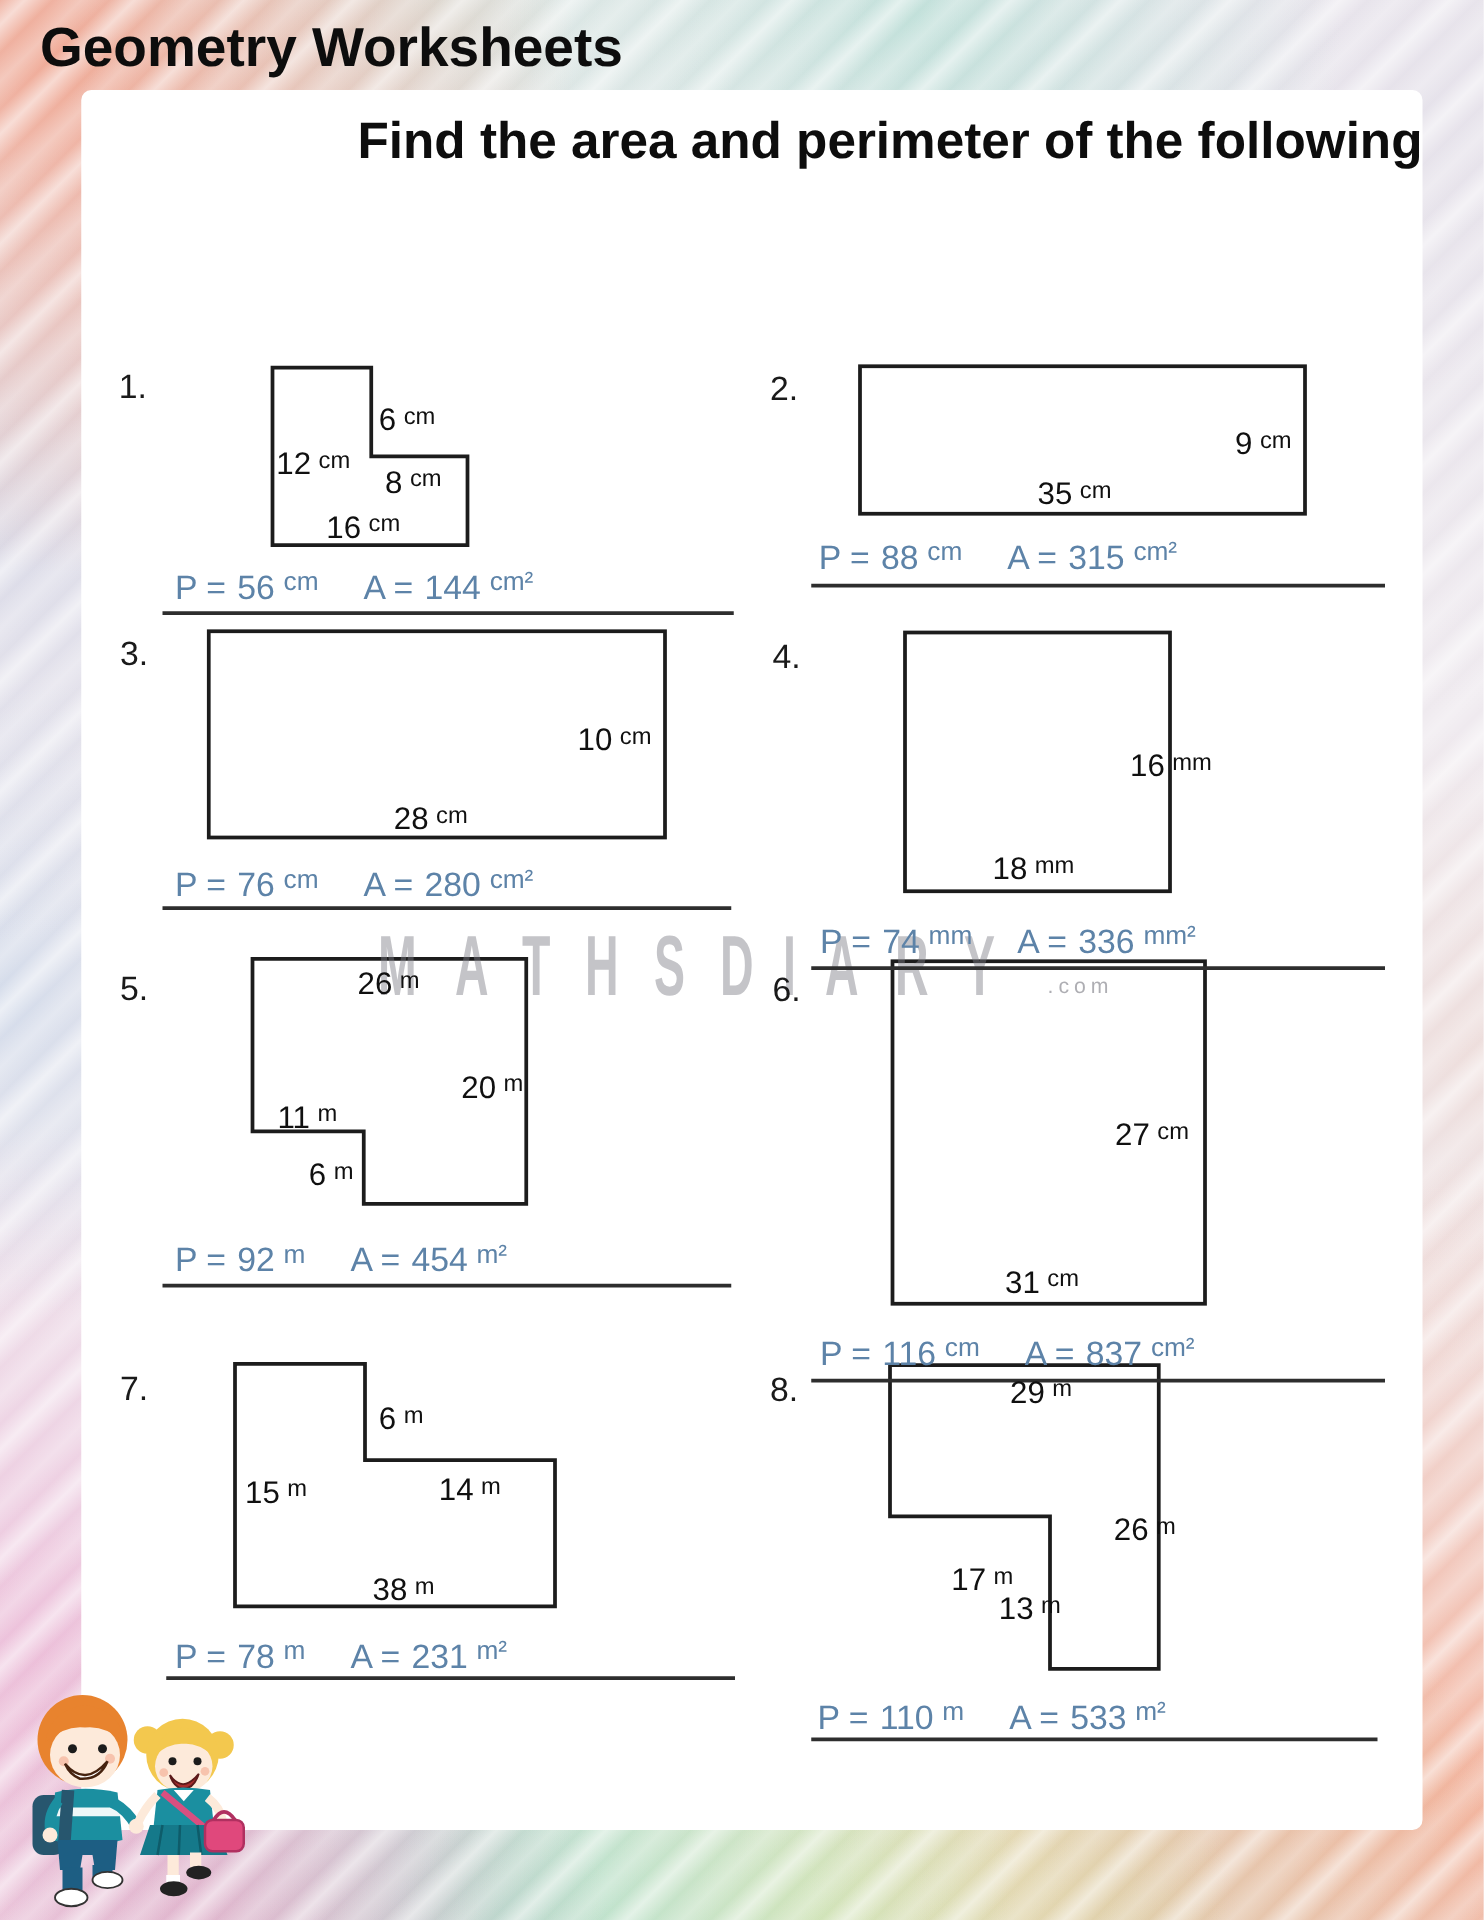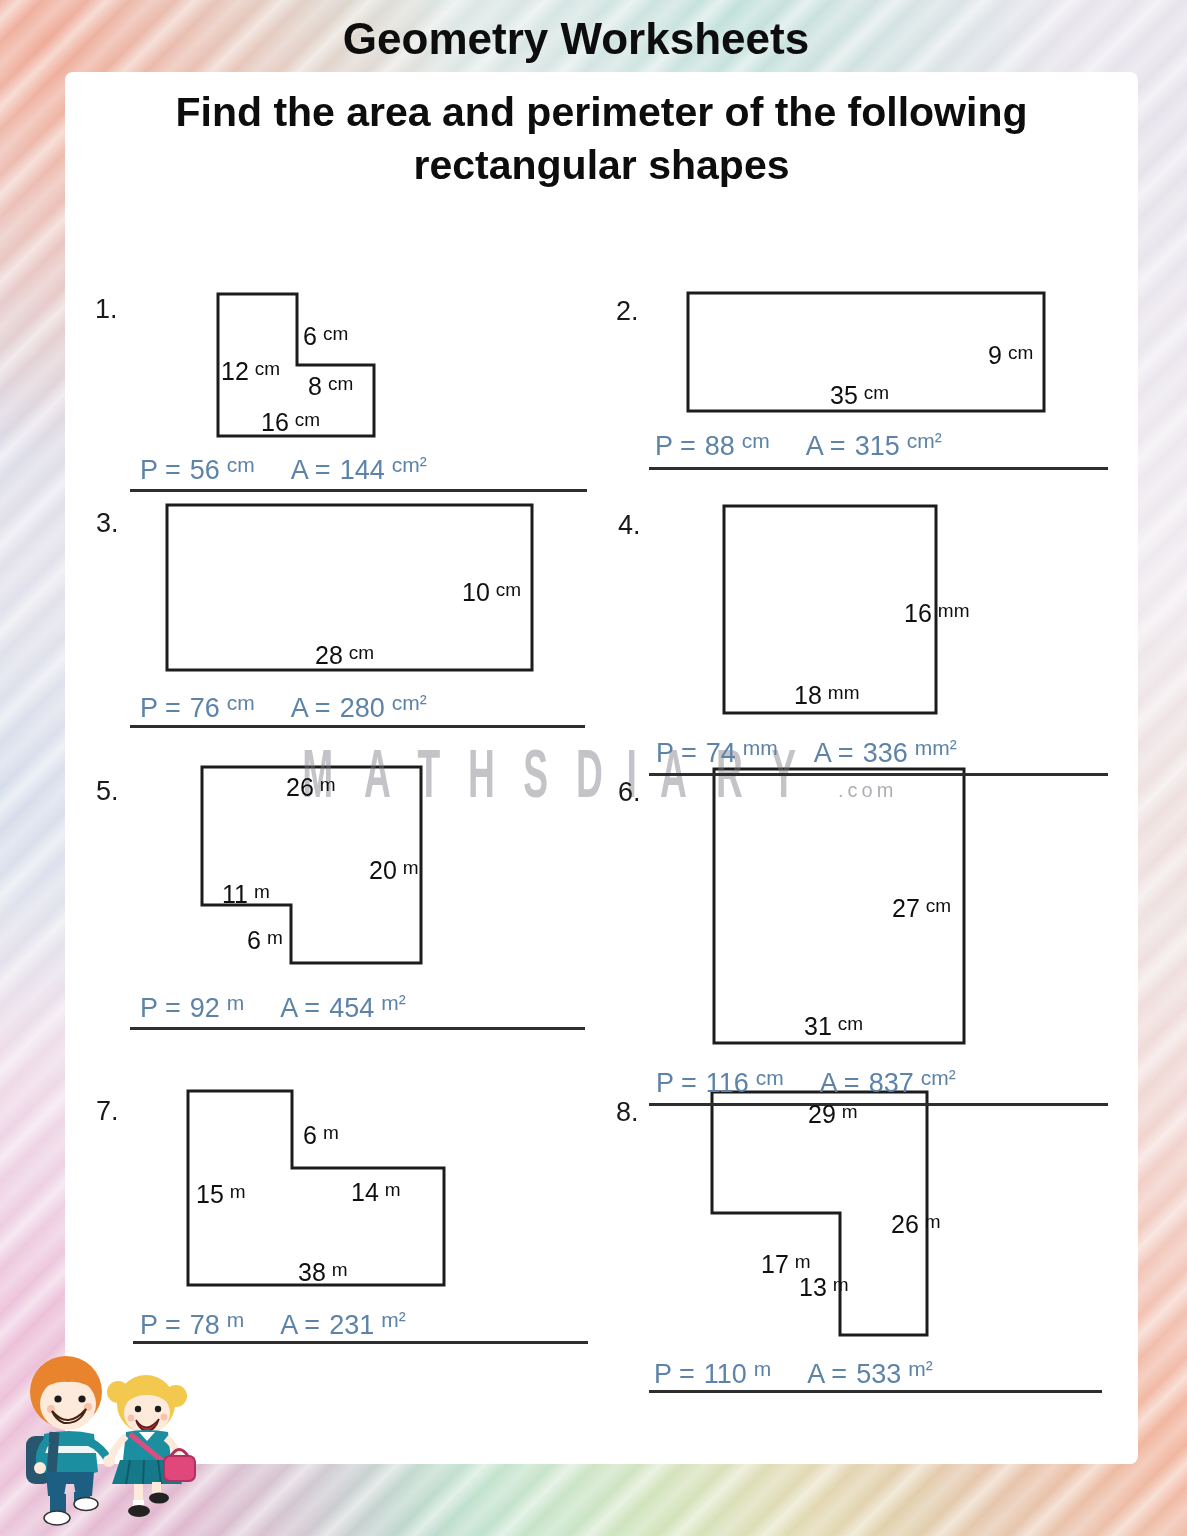--- a/index.html
+++ b/index.html
@@ -19,50 +19,49 @@
       radial-gradient(circle at 0% 52%, rgba(186,206,230,0.50), rgba(186,206,230,0) 18%),
       radial-gradient(circle at 2% 86%, rgba(236,166,206,0.55), rgba(236,166,206,0) 24%),
       radial-gradient(circle at 13% 100%, rgba(226,142,182,0.50), rgba(226,142,182,0) 18%),
       radial-gradient(circle at 34% 100%, rgba(148,220,196,0.60), rgba(148,220,196,0) 24%),
       radial-gradient(circle at 55% 100%, rgba(222,230,150,0.60), rgba(222,230,150,0) 20%),
       radial-gradient(circle at 76% 100%, rgba(208,198,148,0.50), rgba(208,198,148,0) 18%),
       radial-gradient(circle at 98% 94%, rgba(246,150,114,0.65), rgba(246,150,114,0) 28%),
       radial-gradient(circle at 100% 55%, rgba(236,204,192,0.40), rgba(236,204,192,0) 18%);
   }
   .page{position:absolute;left:65px;top:72px;width:1073px;height:1392px;background:#ffffff;border-radius:8px;}
-  .title{position:absolute;left:0;top:14px;width:1152px;text-align:center;
-    font-size:44px;font-weight:bold;color:#0d0d0d;letter-spacing:0px;}
-  .subtitle{position:absolute;left:65px;top:86px;width:1073px;text-align:center;
+  .title{position:absolute;left:0;top:14px;width:1152px;
+    font-size:44px;font-weight:bold;color:#0d0d0d;letter-spacing:0px;padding-left:32px;}
+  .subtitle{position:absolute;left:65px;top:86px;width:1073px;text-align:right;
     font-size:41px;font-weight:bold;color:#0d0d0d;line-height:53px;}
   .group{display:contents;}
   .pnum{position:absolute;font-size:27px;color:#1a1a1a;z-index:6;}
   .shape-svg{position:absolute;z-index:2;}
   .shape-svg polygon,.shape-svg rect{fill:#ffffff;stroke:#1c1c1c;stroke-width:3;}
   .dim{position:absolute;font-size:25px;color:#101010;white-space:nowrap;z-index:6;}
   .dim .du{font-size:19px;position:relative;top:-5px;margin-left:6px;}
   .ans{position:absolute;display:flex;align-items:baseline;font-size:27px;color:#5d83a8;white-space:nowrap;z-index:6;}
   .ans .ap{margin-right:9px;}
   .ans .au{font-size:21px;position:relative;top:-7px;margin-left:7px;}
   .ans .gap{display:inline-block;width:36px;}
   .ansline{position:absolute;height:3px;background:#2e2e2e;z-index:6;}
   .wm{position:absolute;left:292px;top:738px;width:512px;display:flex;justify-content:space-between;z-index:5;pointer-events:none;}
   .wm span{font-size:62px;font-weight:bold;color:rgba(124,124,132,0.45);display:inline-block;transform:scale(0.60,1.10);}
-  .wm-com{position:absolute;left:838px;top:779px;font-size:20px;letter-spacing:4px;color:rgba(124,124,132,0.62);z-index:5;pointer-events:none;}
+  .wm-com{position:absolute;left:838px;top:779px;font-size:17px;letter-spacing:4px;color:rgba(124,124,132,0.62);z-index:5;pointer-events:none;}
   .kids{position:absolute;left:6px;top:1342px;z-index:10;}
 </style>
 </head>
 <body>
 
 <div id="canvas">
   <div class="page"></div>
 
   <div class="title">Geometry Worksheets</div>
   <div class="subtitle">
     <div>Find the area and perimeter of the following</div>
-    <div>rectangular shapes</div>
   </div>
 
   
   <div class="group">
     <div class="pnum" style="left:95px;top:294px">1.</div>
     <svg class="shape-svg" style="left:214px;top:288px" width="166" height="154">
       <polygon points="4,6 83,6 83,77 160,77 160,148 4,148"></polygon>
     </svg>
     <div class="dim" style="left:303px;top:322px"><span class="dv">6</span><span class="du">cm</span></div>
     <div class="dim" style="left:221px;top:357px"><span class="dv">12</span><span class="du">cm</span></div>

